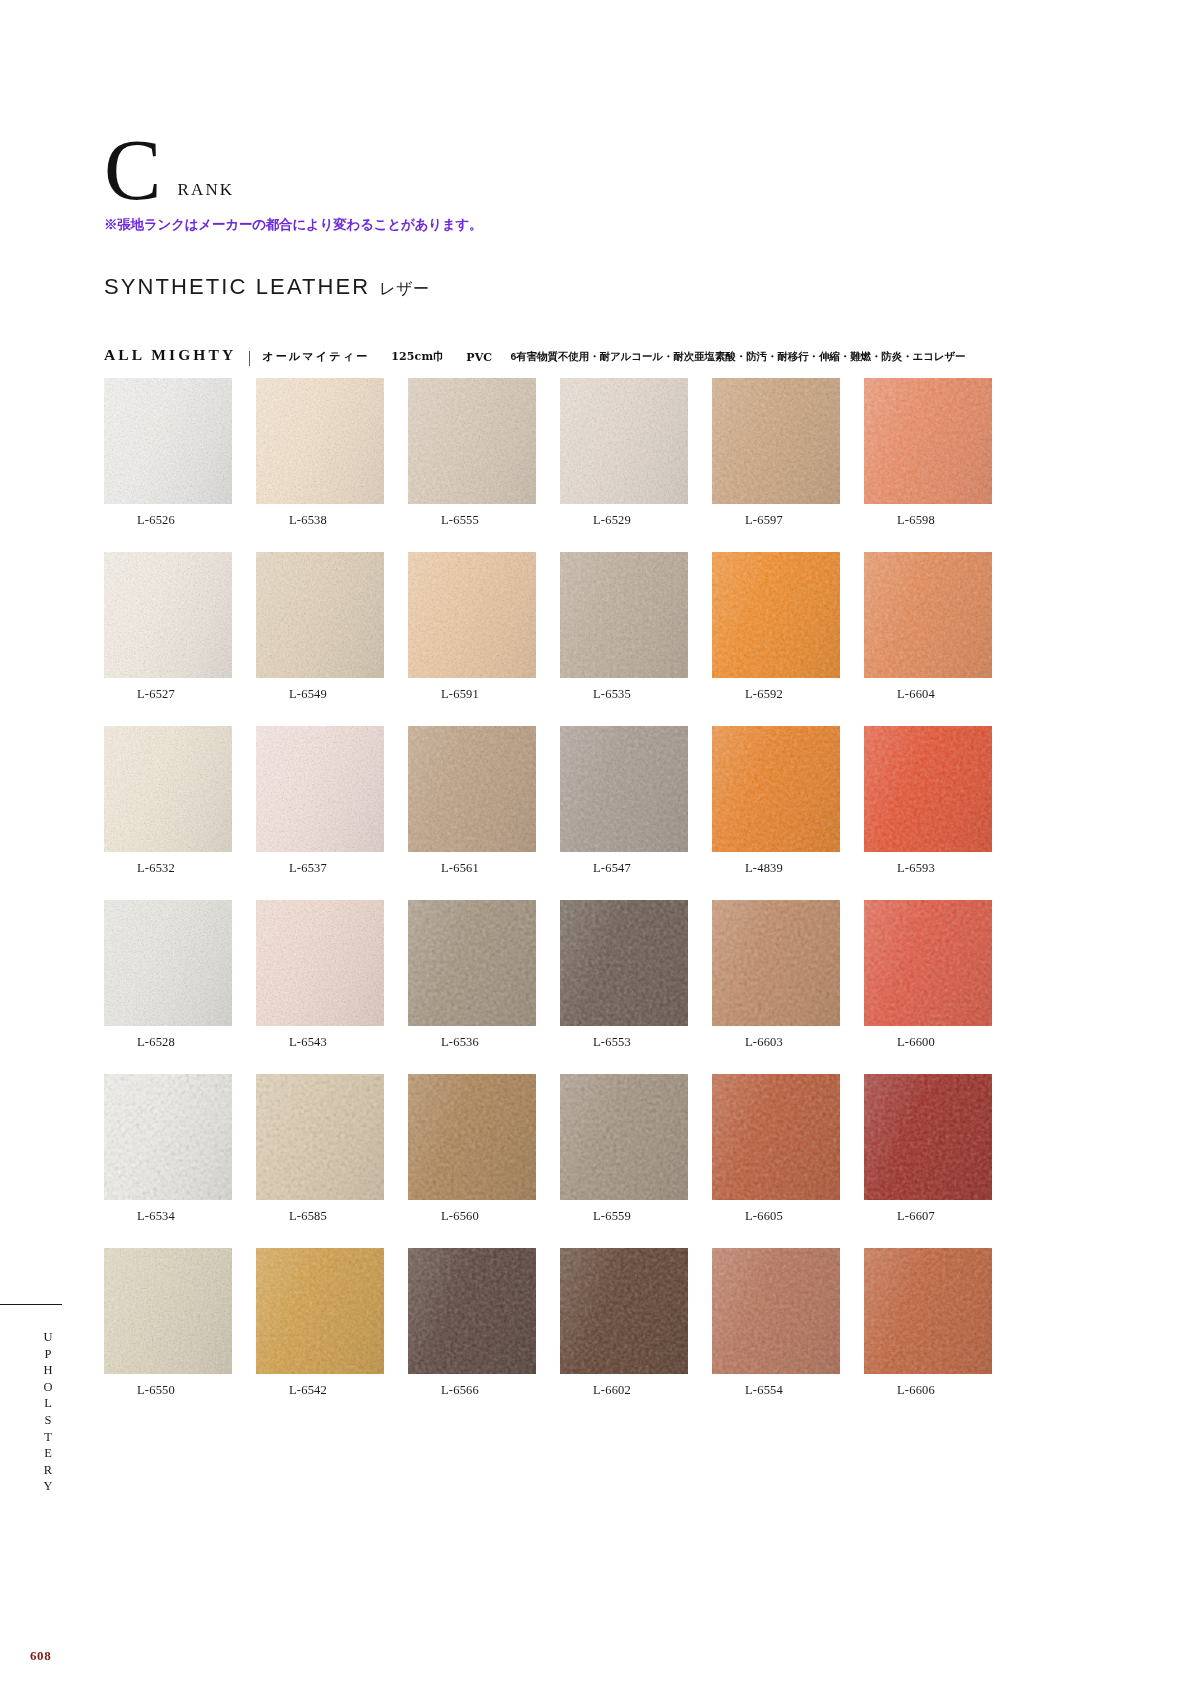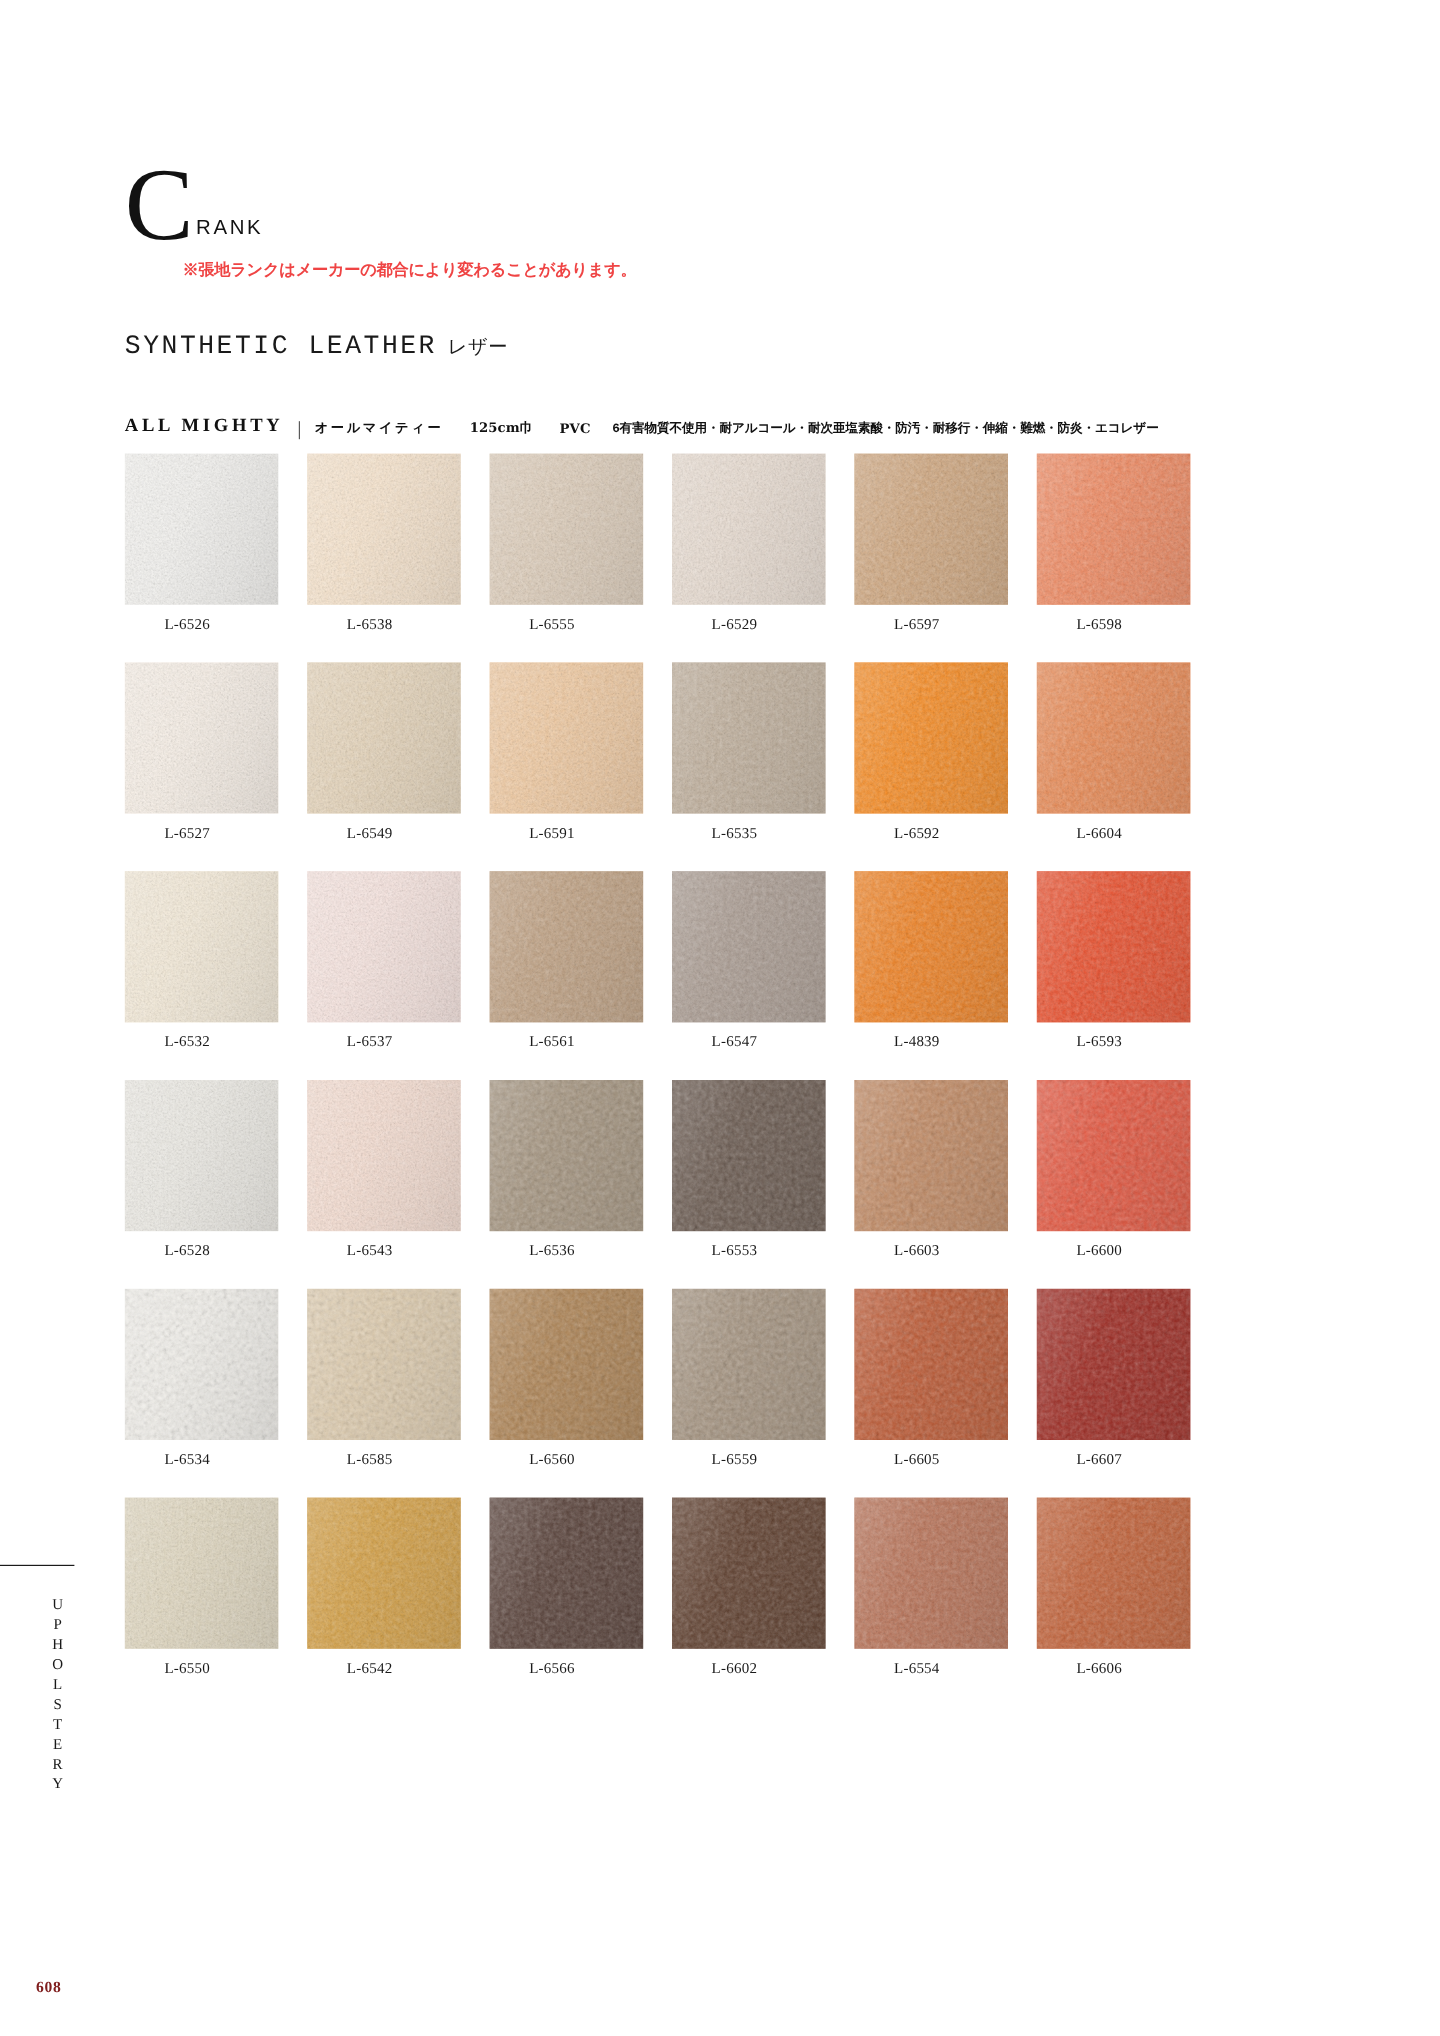--- a/index.html
+++ b/index.html
@@ -33,49 +33,48 @@
   }
   .rank-letter {
     font-family: "Liberation Serif", "DejaVu Serif", serif;
     font-size: 86px;
     line-height: 0.9;
     font-weight: 400;
     letter-spacing: 0;
     color: #121212;
   }
   .rank-word {
-    font-family: Liberation Sans, sans-serif;
+    font-family: Liberation Serif, serif;
     font-size: 17px;
     letter-spacing: 2.2px;
-    margin-left: 2px;
+    margin-left: 16px;
     position: relative;
     top: -4px;
     color: #121212;
   }
   .rank-note {
     margin-top: 7px;
     font-family: "DejaVu Serif", "Liberation Serif", serif;
     font-size: 13.5px;
     font-weight: 700;
     letter-spacing: -0.2px;
-    color: #ef4444;
+    color: #6d28d9;
     white-space: nowrap;
-    margin-left: 48px;
   }
 
   .section-title {
     position: absolute;
     left: 104px;
     top: 255px;
     display: flex;
     align-items: baseline;
     white-space: nowrap;
   }
   .section-title-en {
-    font-family: Liberation Mono, monospace;
+    font-family: Liberation Sans, sans-serif;
     font-size: 22px;
     letter-spacing: 2.1px;
     color: #1a1a1a;
   }
   .section-title-jp {
     font-family: Liberation Sans, sans-serif;
     font-size: 16px;
     letter-spacing: 0.5px;
     margin-left: 9px;
     color: #1a1a1a;

